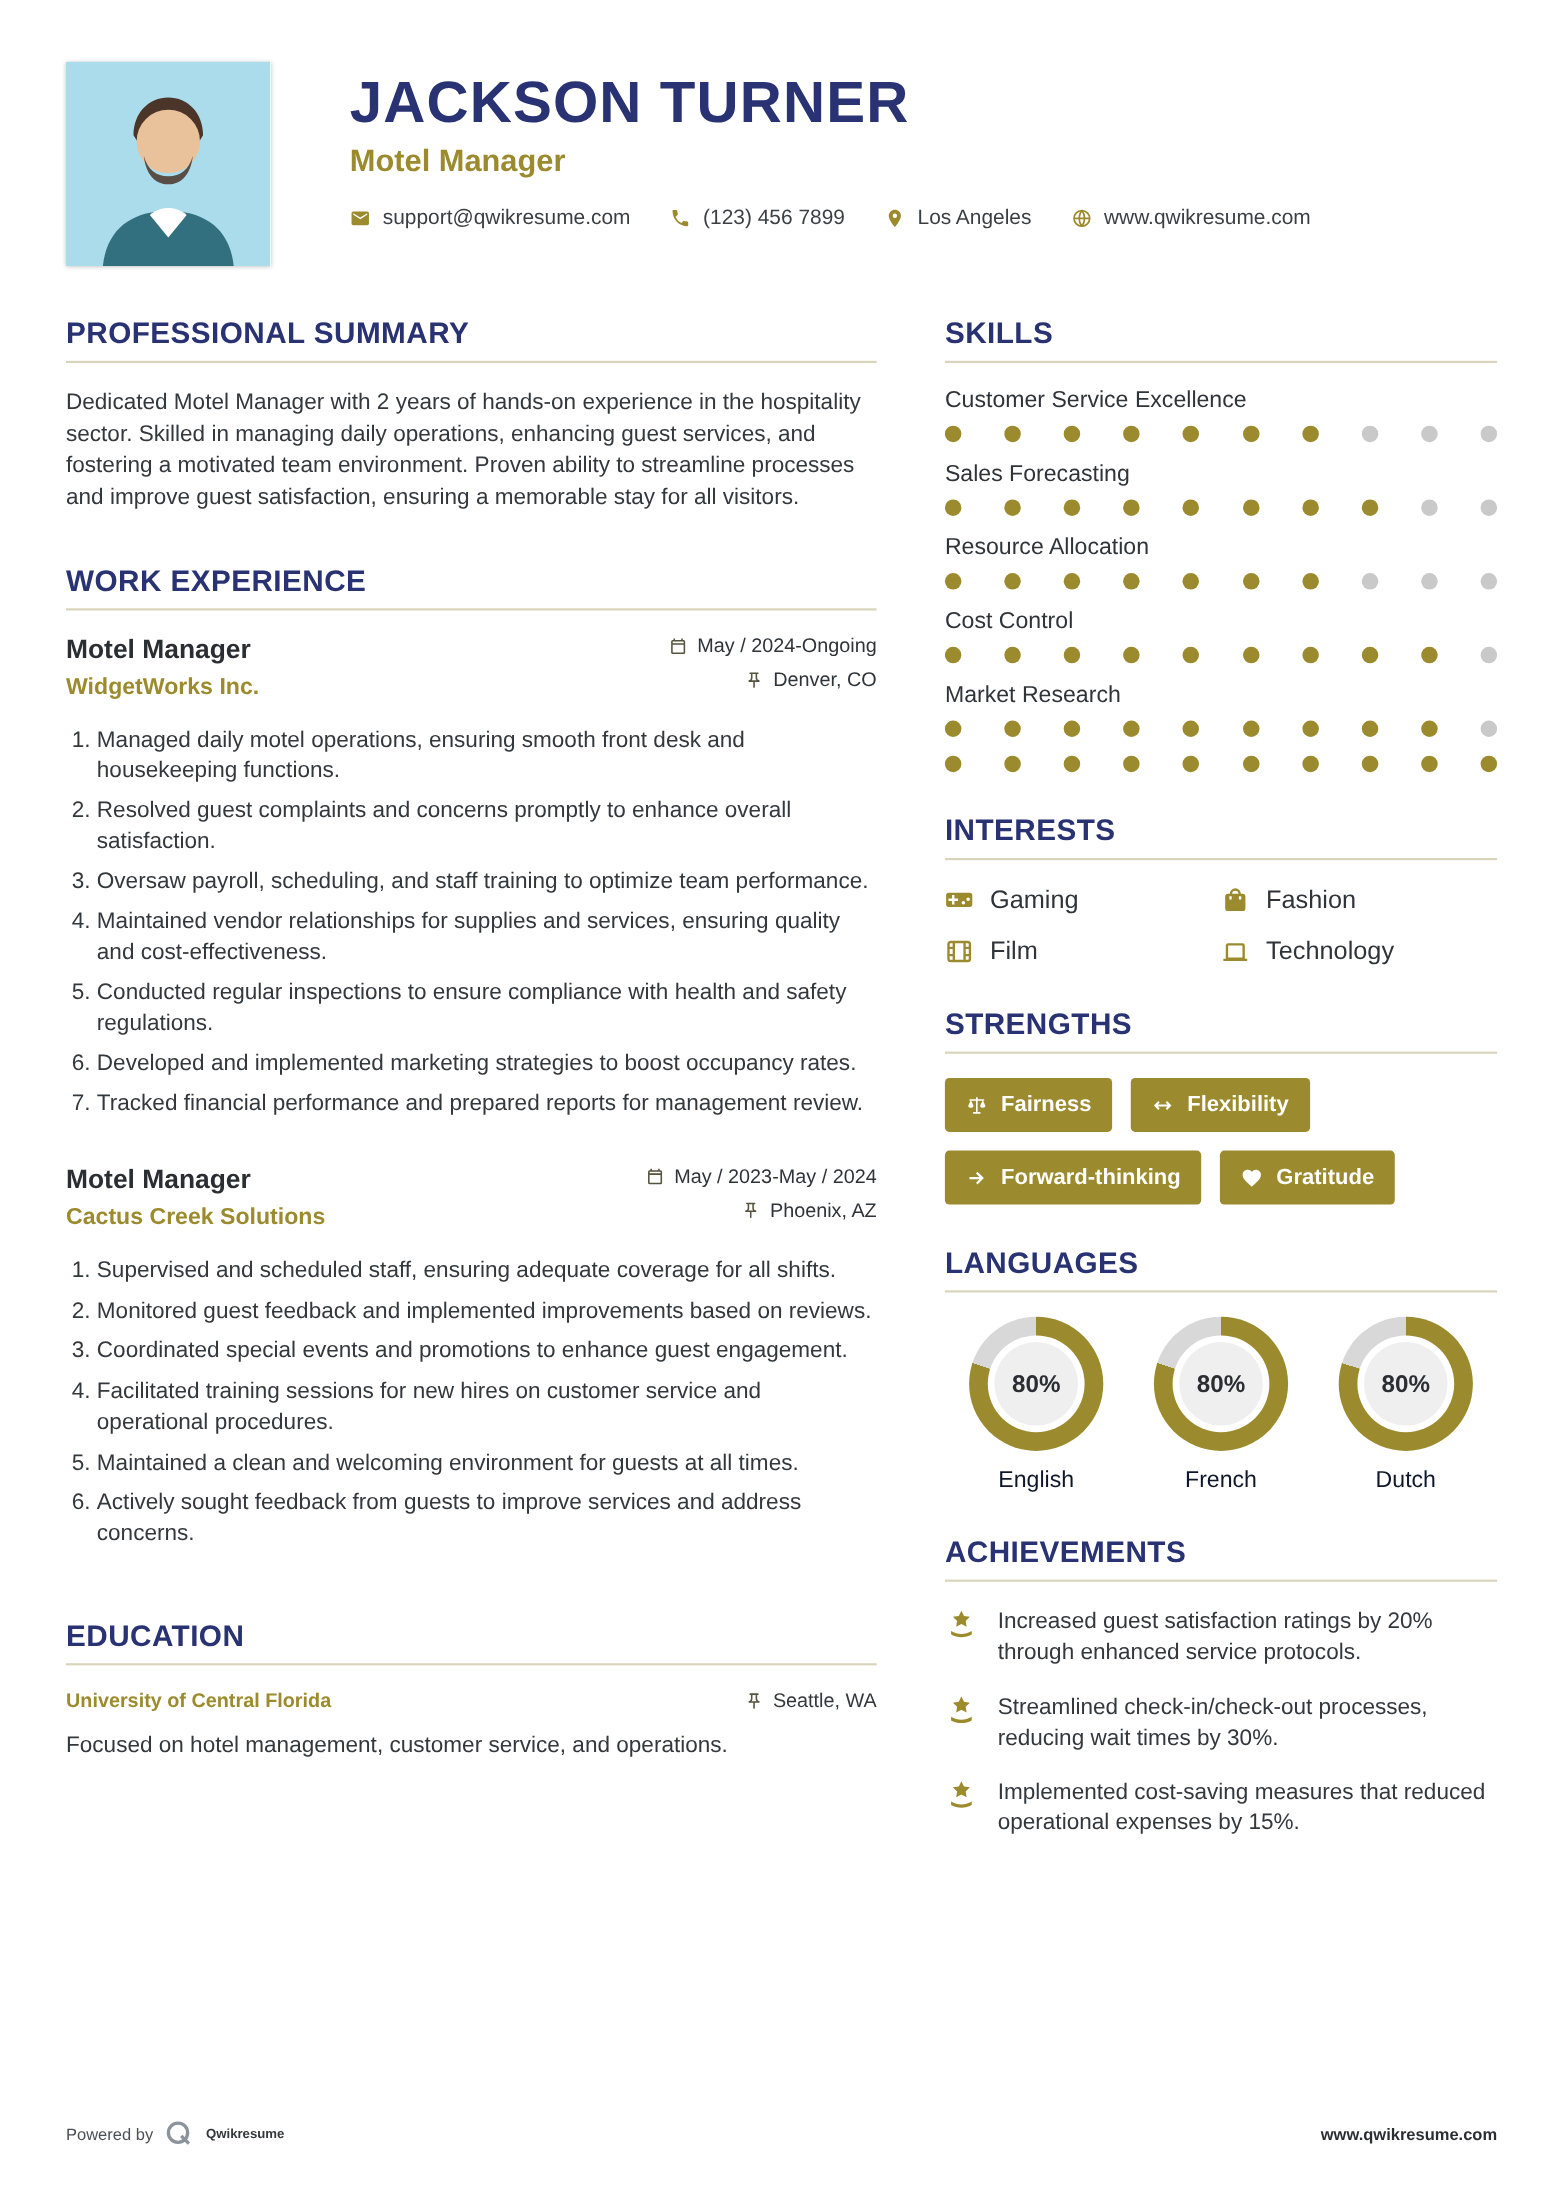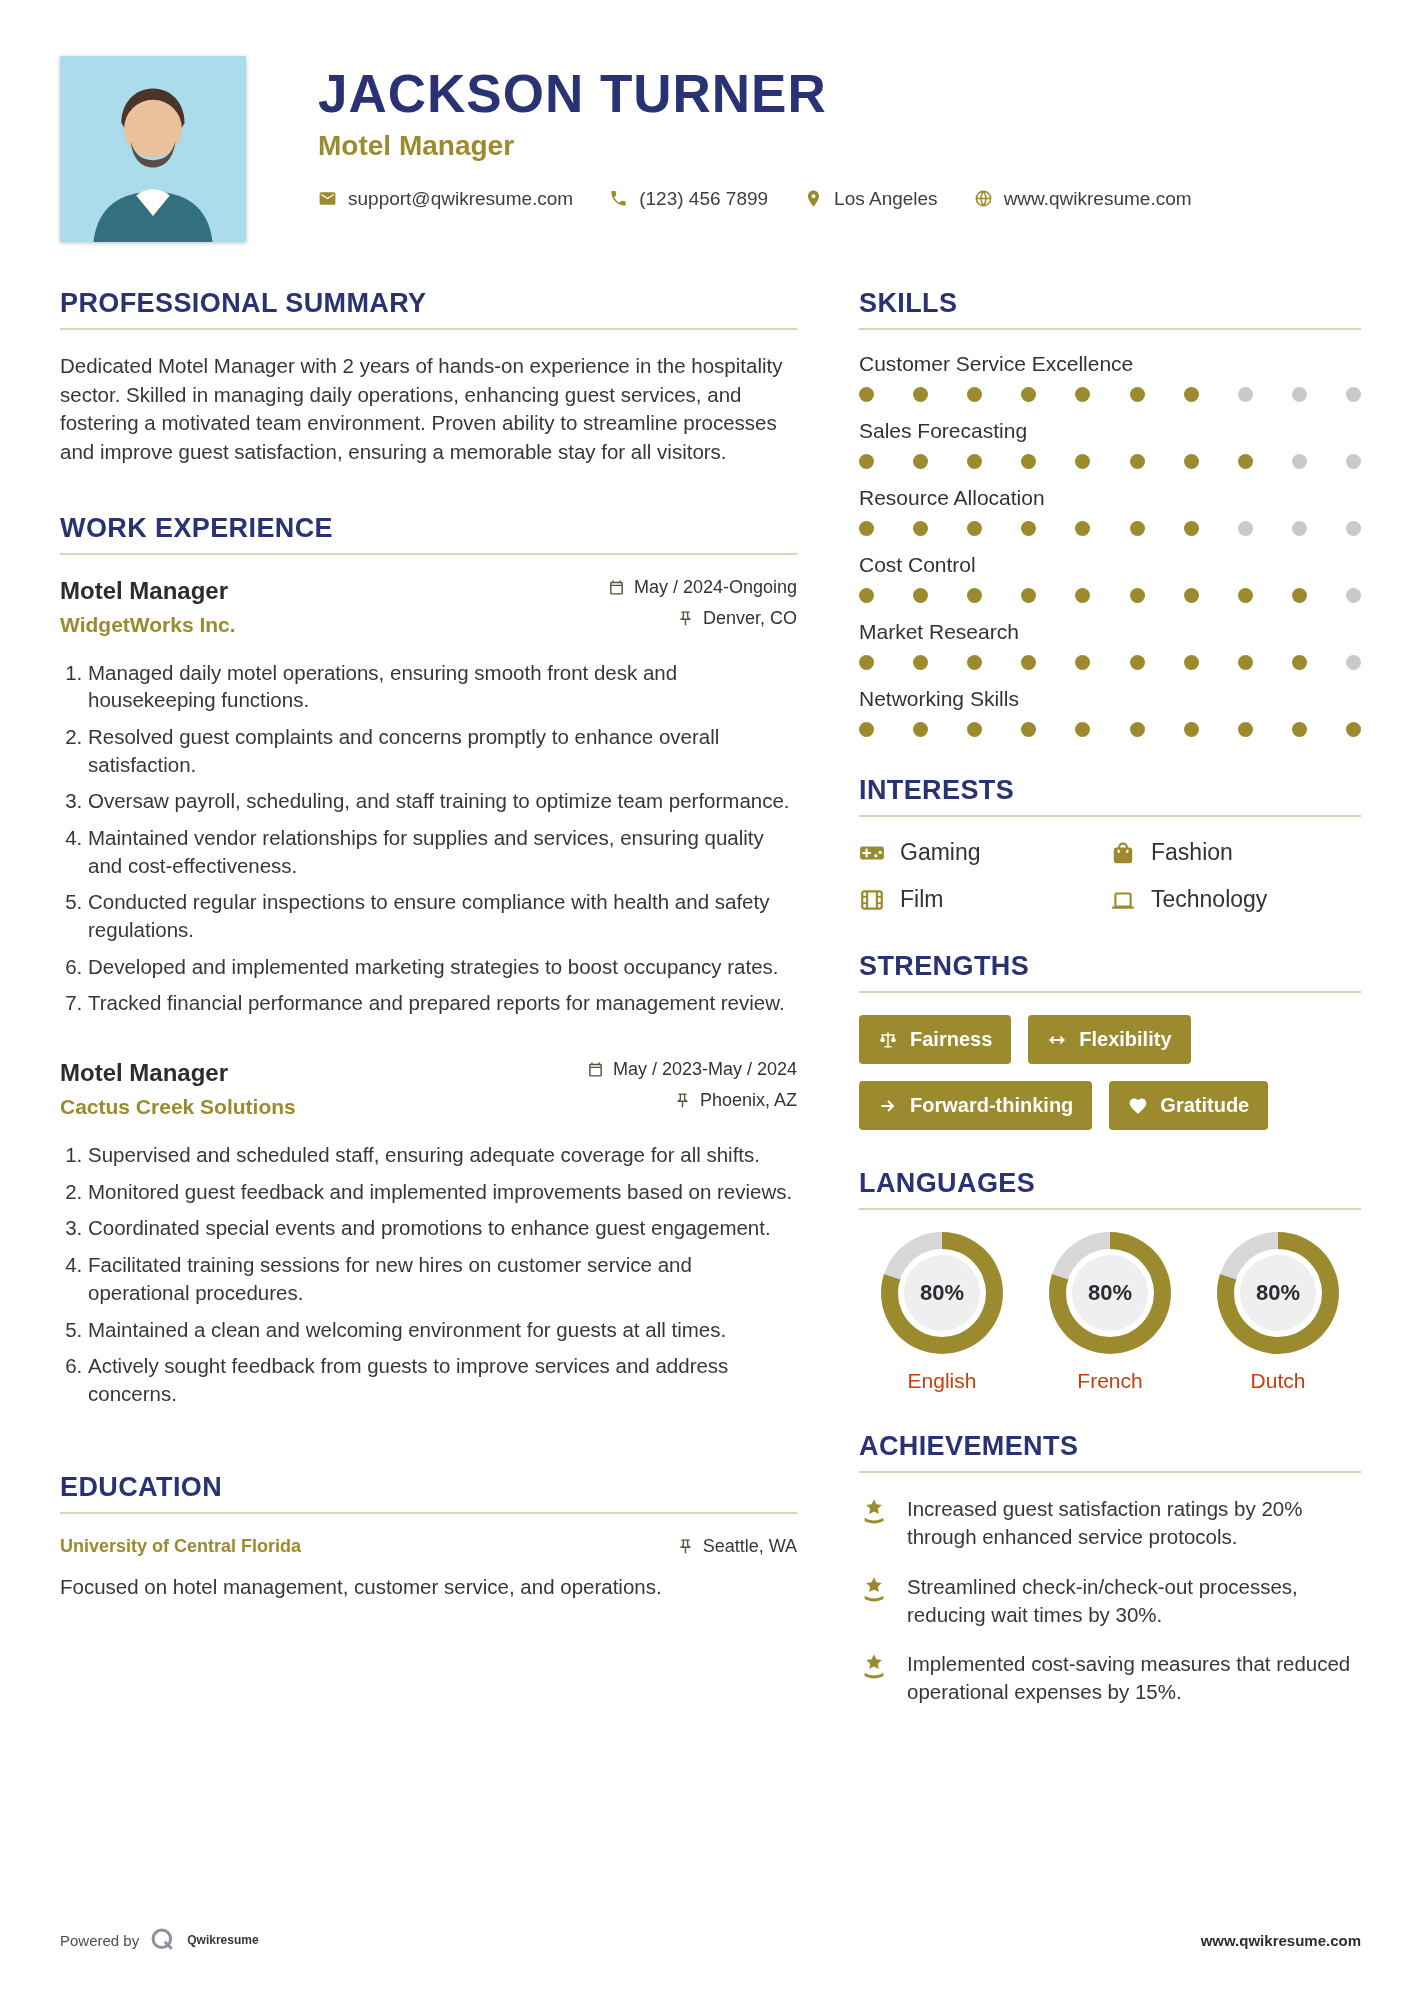--- a/index.html
+++ b/index.html
@@ -79,21 +79,21 @@
   
   .badges{display:flex;flex-wrap:wrap;gap:17px;}
   .badge{background:var(--olive);color:#fff;font-size:20px;font-weight:600;padding:13px 19px;border-radius:4px;display:flex;align-items:center;gap:12px;}
 
   
   .langs{display:flex;justify-content:space-between;padding:0 8px;margin-top:6px;}
   .lang{display:flex;flex-direction:column;align-items:center;width:150px;}
   .donut{width:122px;height:122px;border-radius:50%;position:relative;background:conic-gradient(var(--olive) 0 288deg,var(--donut-empty) 288deg 360deg);}
   .donut-hole{position:absolute;inset:17px;background:#fff;border-radius:50%;}
   .donut-center{position:absolute;inset:6px;background:#efefef;border-radius:50%;display:flex;align-items:center;justify-content:center;font-size:22px;font-weight:700;color:#2a2e33;}
-  .lang-name{margin-top:15px;font-size:21px;color:#c2410c;}
+  .lang-name{margin-top:15px;font-size:21px;color:#0f172a;}
 
   
   .ach{display:flex;gap:18px;margin-bottom:21px;font-size:20.5px;line-height:1.38;color:var(--text);}
   .ach-icon{margin-top:2px;}
 
   
   .footer{position:absolute;left:60px;right:46px;bottom:36px;display:flex;justify-content:space-between;align-items:center;}
   .powered{display:flex;align-items:center;gap:10px;font-size:15px;color:#4a4f54;}
   .qmark{width:28px;height:28px;color:#8d939a;}
   .brand{font-size:12px;font-weight:700;color:#33373b;}
@@ -335,21 +335,20 @@
               <span class="dot filled"></span>
               <span class="dot filled"></span>
               <span class="dot filled"></span>
               <span class="dot filled"></span>
               <span class="dot filled"></span>
               <span class="dot filled"></span>
               <span class="dot"></span>
             </div>
         </div>
         <div class="skill">
-          <div class="skill-name">Networking Skills</div>
           <div class="dots">
               <span class="dot filled"></span>
               <span class="dot filled"></span>
               <span class="dot filled"></span>
               <span class="dot filled"></span>
               <span class="dot filled"></span>
               <span class="dot filled"></span>
               <span class="dot filled"></span>
               <span class="dot filled"></span>
               <span class="dot filled"></span>

